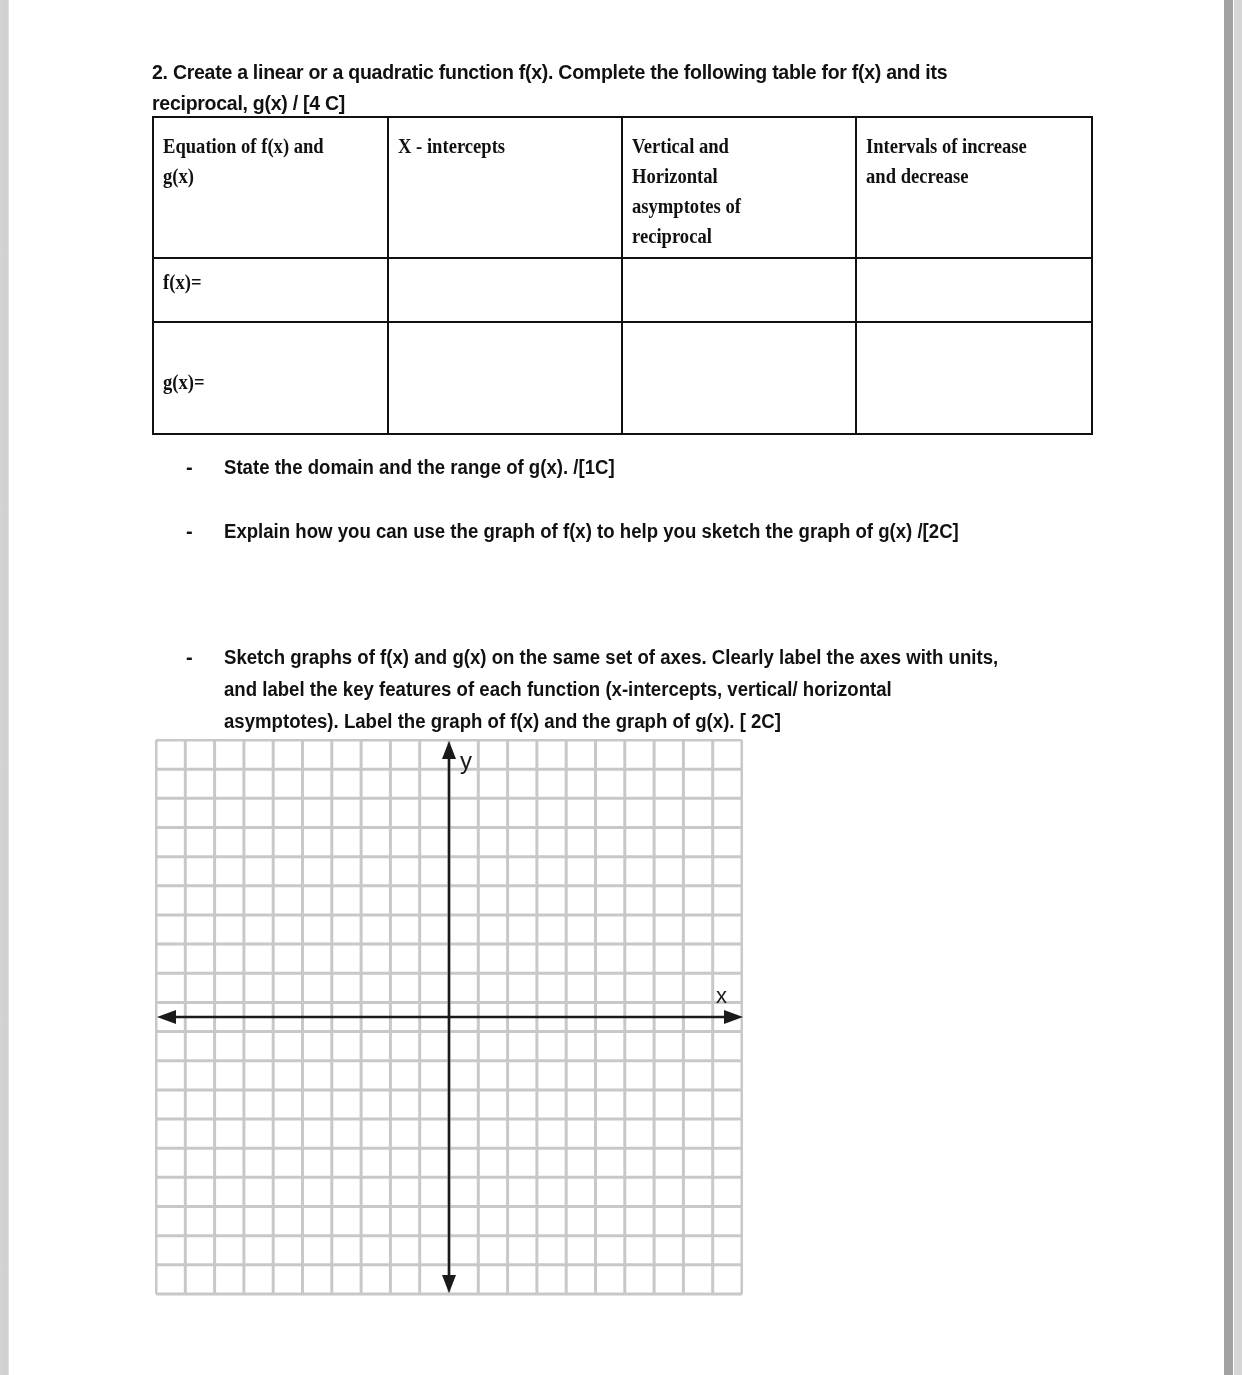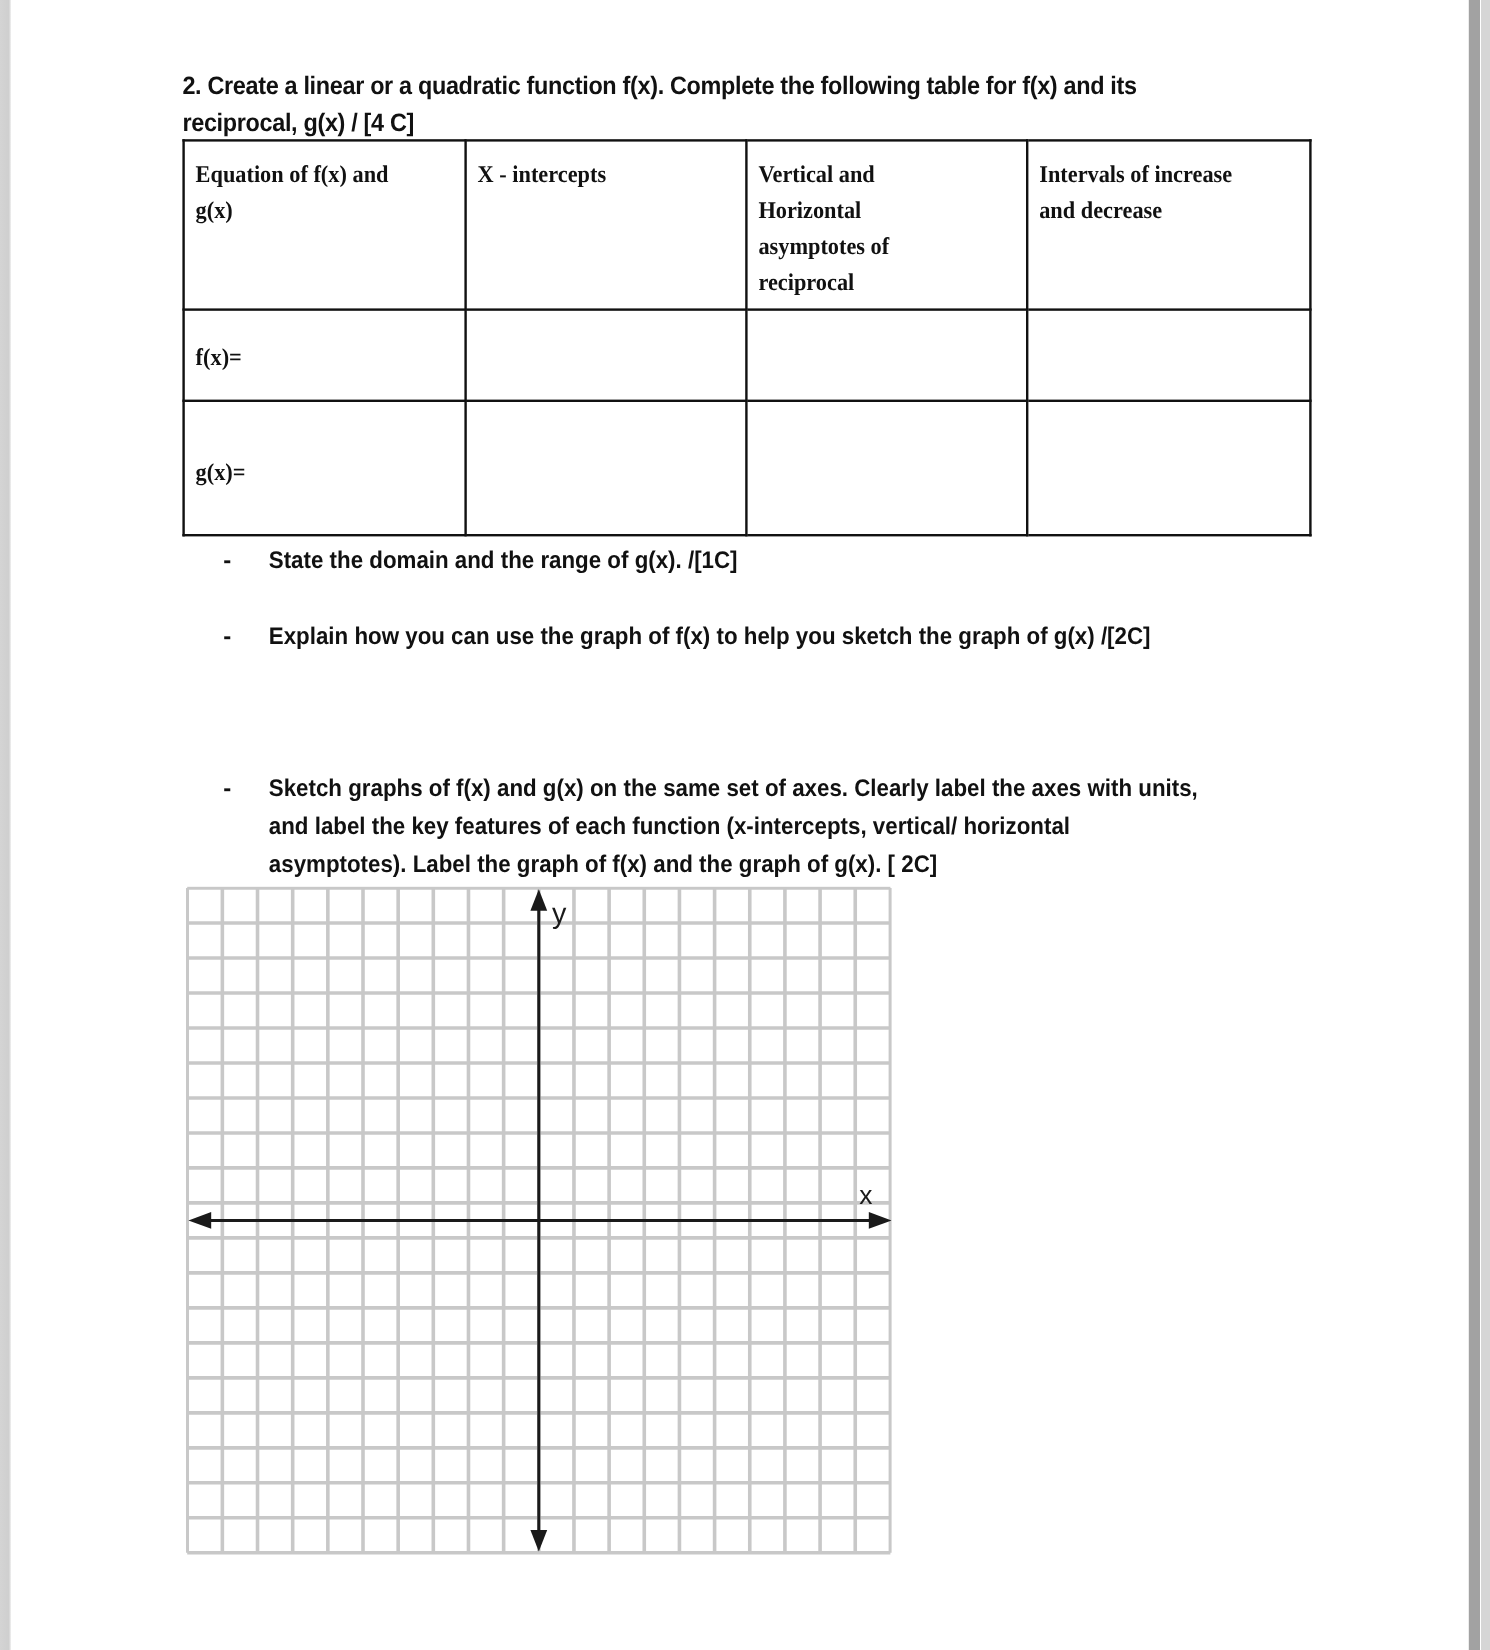--- a/index.html
+++ b/index.html
@@ -38,21 +38,21 @@
     vertical-align: top;
     padding: 13px 9px 0 9px;
     font-size: 20px; font-weight: bold; line-height: 30px;
     box-sizing: border-box;
   }
   table.answer-table td .txt {
     display: inline-block; transform: scaleX(0.93); transform-origin: left top;
     white-space: nowrap;
   }
   tr.hdr td { height: 141px; }
-  tr.row-f td { height: 76px; padding-top: 24px; }
+  tr.row-f td { height: 64px; padding-top: 8px; }
   tr.row-g td { height: 112px; padding-top: 44px; }
 
   .bullets { position: absolute; left: 0; top: 0; }
   .bullet {
     position: absolute; left: 186px;
     font-size: 20px; font-weight: bold; line-height: 32px;
   }
   .bullet .dash { position: absolute; left: 0; top: 0; width: 10px; }
   .bullet .btxt {
     position: absolute; left: 38px; top: 0; width: 900px;

